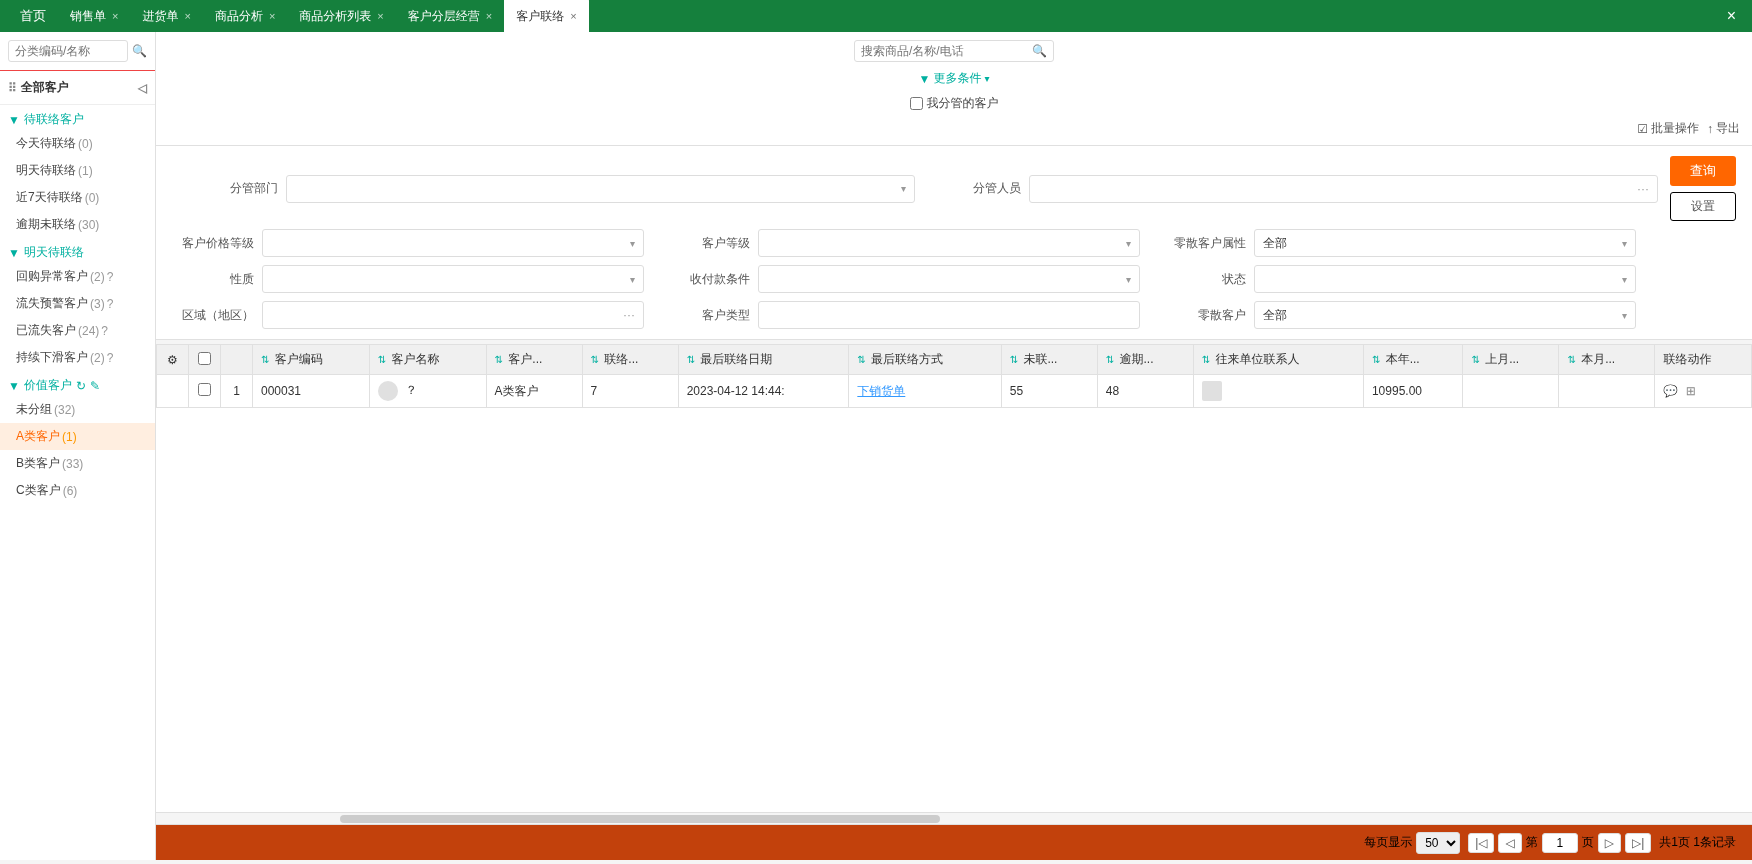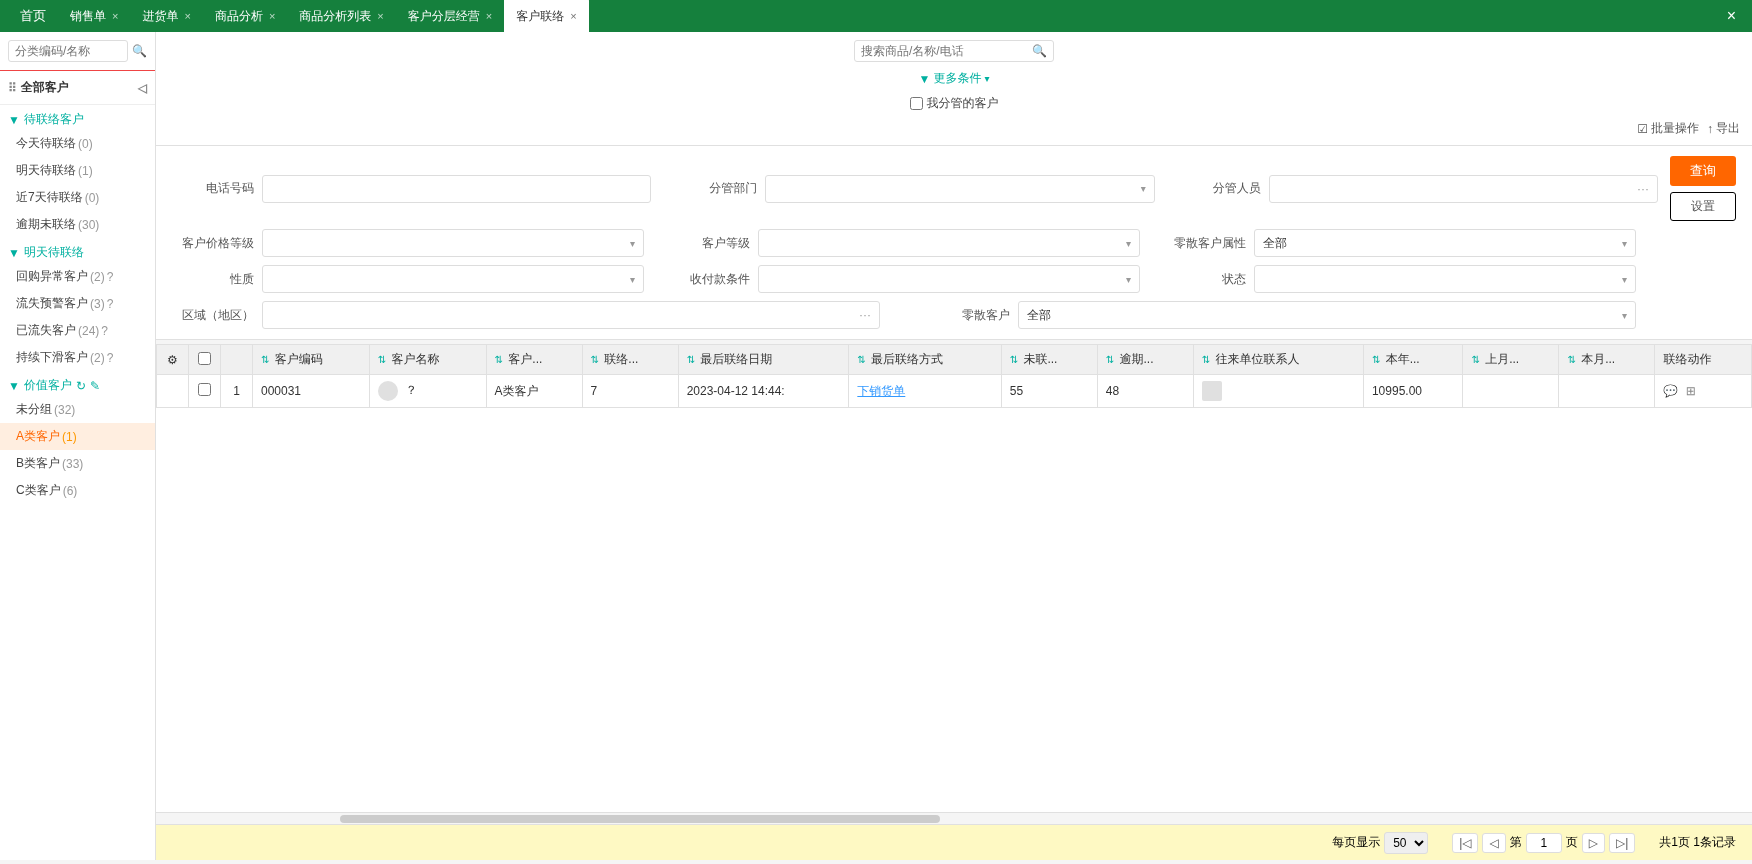--- a/index.html
+++ b/index.html
@@ -287,27 +287,27 @@
     td {
       border: 1px solid #e0e0e0;
       padding: 6px 8px;
       color: #333;
       white-space: nowrap;
     }
     .link-text { color: #3399ff; cursor: pointer; text-decoration: underline; }
 
     
     .table-footer {
-      background: #fef9c3;
+      background: #c2410c;
       border-top: 1px solid #e0e0e0;
       padding: 0 16px;
       display: flex;
       align-items: center;
       justify-content: flex-end;
-      gap: 24px;
+      gap: 8px;
       height: 36px;
     }
     .footer-page-size {
       display: flex;
       align-items: center;
       gap: 4px;
     }
     .footer-page-size select {
       border: 1px solid #ddd;
       border-radius: 3px;
@@ -498,24 +498,20 @@
         <div class="export-btn">
           <span>↑</span>
           <span>导出</span>
         </div>
       </div>
     </div>
 
     <div class="filter-form">
 
       <div class="filter-row">
-        <div class="filter-field">
-          <span class="filter-label">电话号码</span>
-          <input type="text" class="filter-input-text" style="flex: 1 1 0%; border: 1px solid rgb(221, 221, 221); border-radius: 3px; padding: 4px 8px; min-height: 28px;">
-        </div>
         <div class="filter-divider"></div>
         <div class="filter-field">
           <span class="filter-label">分管部门</span>
           <div class="filter-input" style="flex:1;">
             <span></span>
             <span class="chevron">▾</span>
           </div>
         </div>
         <div class="filter-divider"></div>
         <div class="filter-field">
@@ -587,20 +583,26 @@
 
       <div class="filter-row">
         <div class="filter-field">
           <span class="filter-label">区域（地区）</span>
           <div class="filter-input" style="flex:1;">
             <span></span>
             <span class="dots">···</span>
           </div>
         </div>
         <div class="filter-divider"></div>
+        <div class="filter-field">
+          <span class="filter-label">客户类型</span>
+          <div class="filter-input" style="flex:1;">
+            <span></span>
+          </div>
+        </div>
         <div class="filter-divider"></div>
         <div class="filter-field">
           <span class="filter-label">零散客户</span>
           <div class="filter-input" style="flex:1;">
             <span>全部</span>
             <span class="chevron">▾</span>
           </div>
         </div>
         <div style="width:100px;"></div>
       </div>

